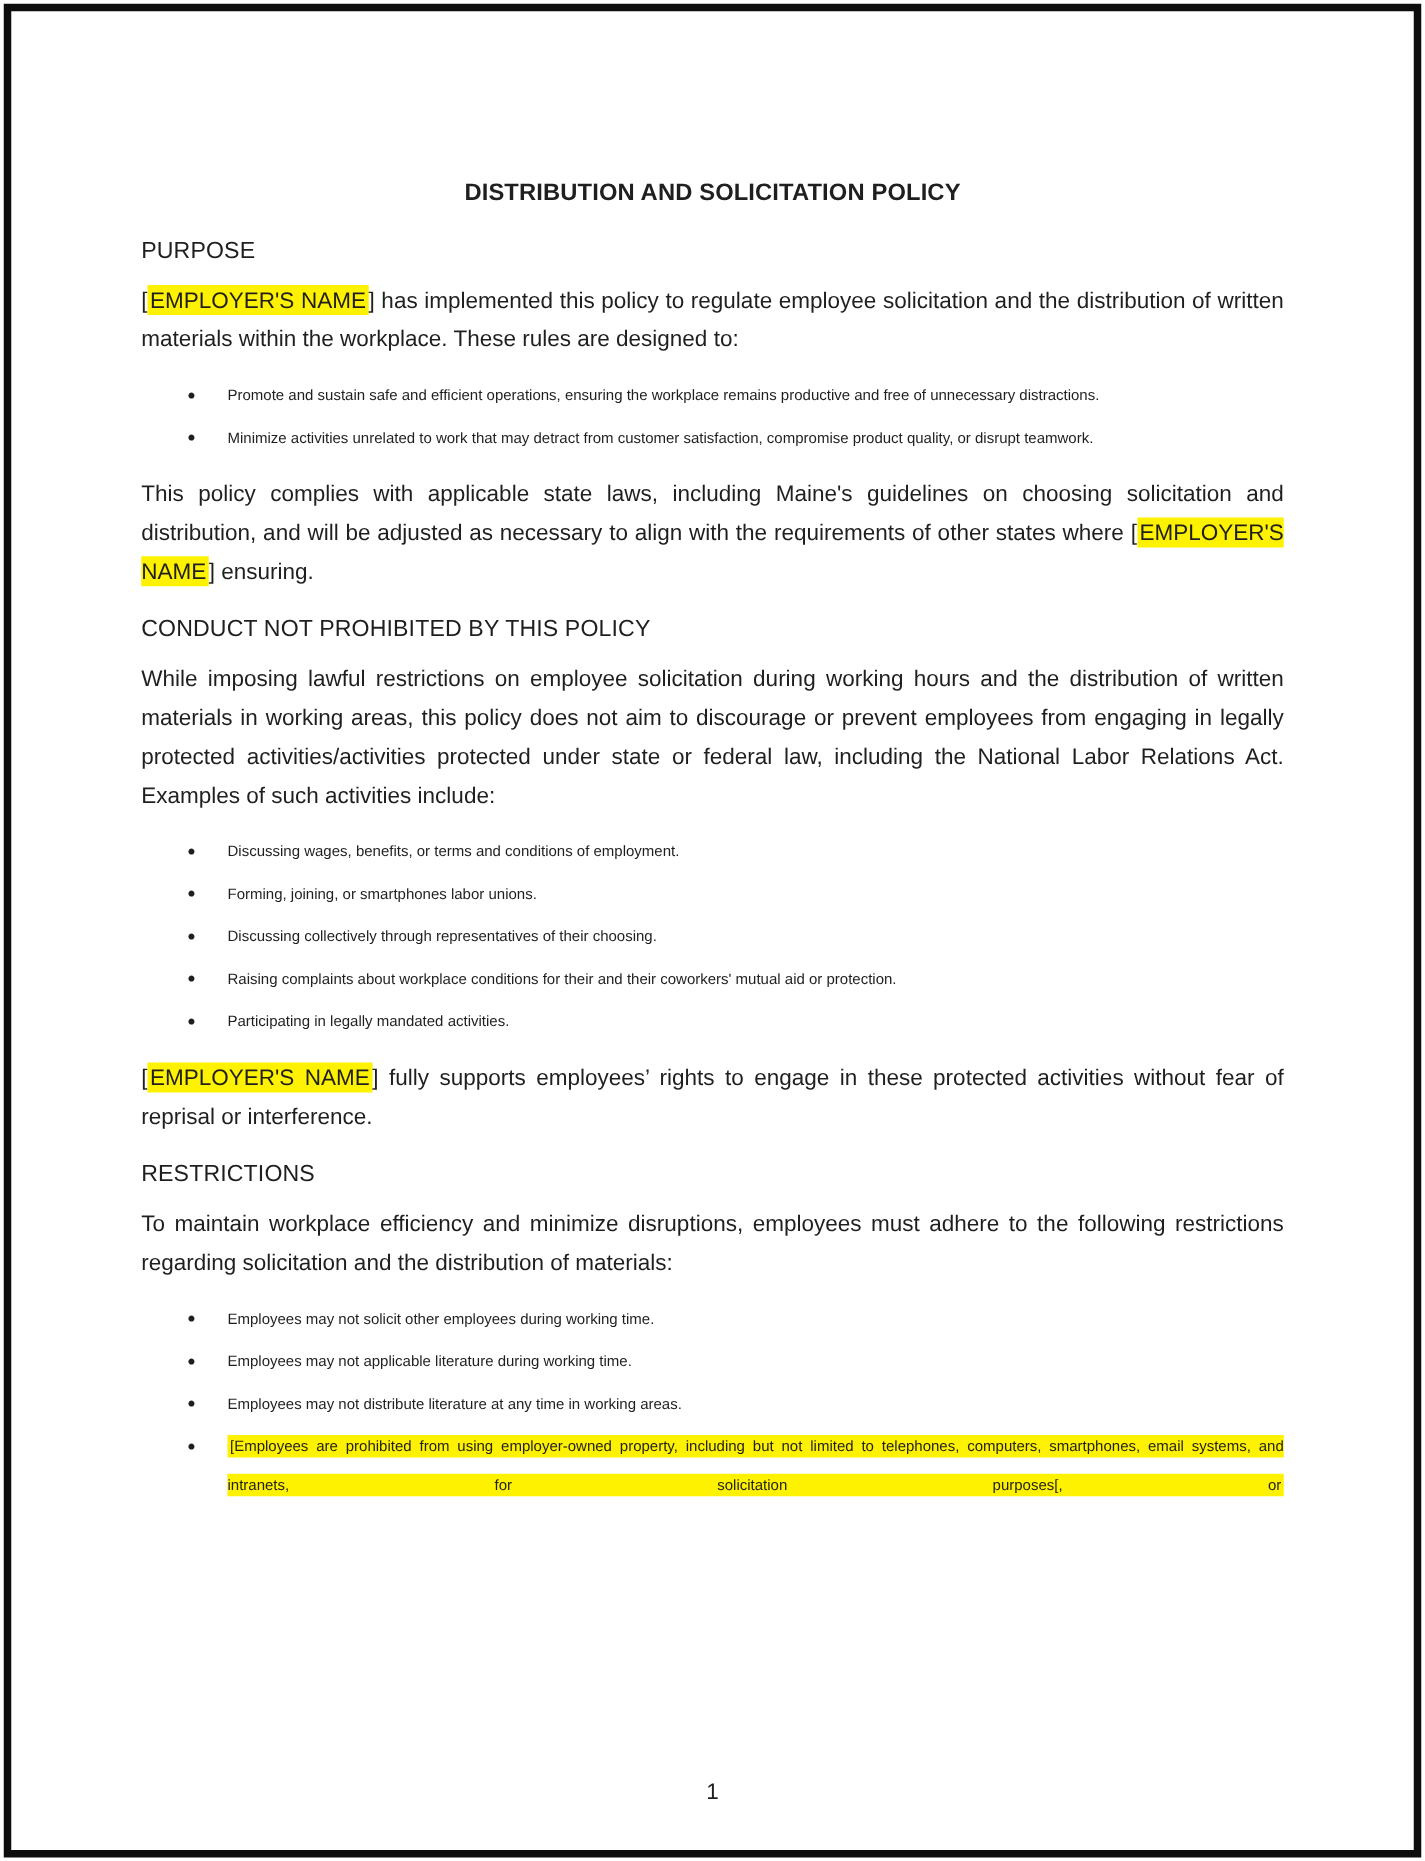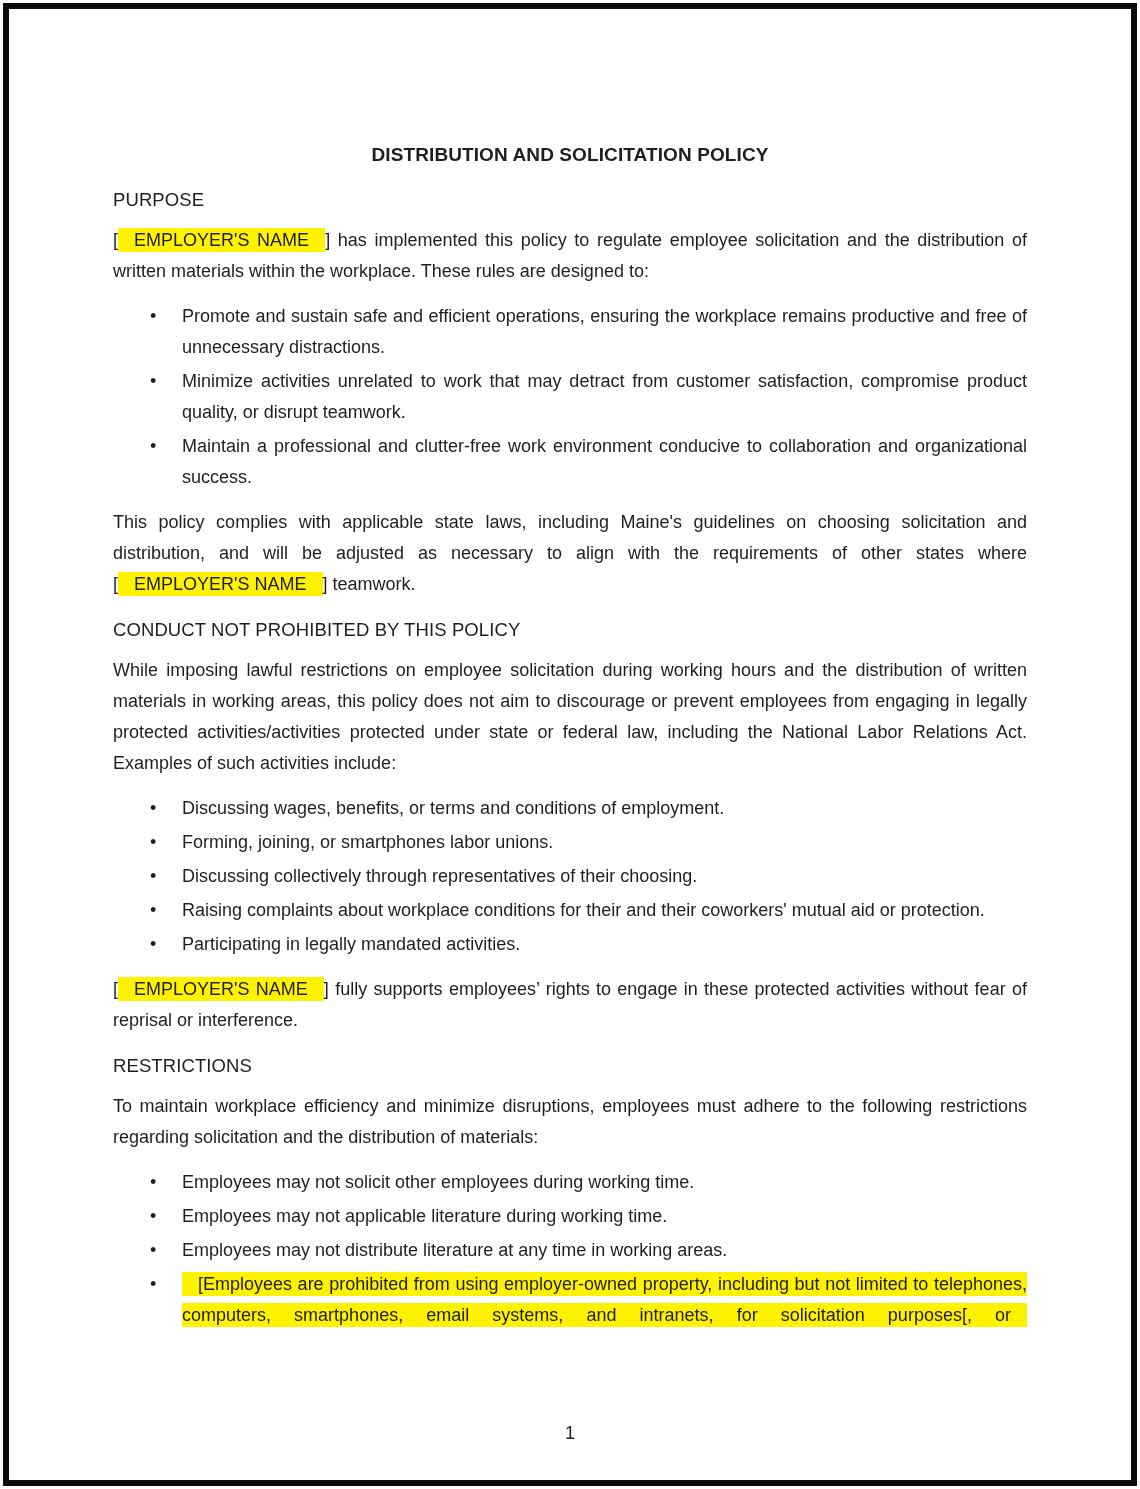--- a/index.html
+++ b/index.html
@@ -56,37 +56,37 @@
     margin-bottom: 14px;
   }
   ul.bullet-list {
     list-style: none;
     margin: 0 0 14px 0;
     padding: 0;
   }
   ul.bullet-list > li {
     position: relative;
     padding-left: 69px;
-    font-size: 18px;
+    font-size: 12px;
     line-height: 31px;
     text-align: justify;
     margin-bottom: 3px;
   }
   ul.bullet-list > li::before {
     content: "\2022";
     position: absolute;
     left: 37px;
     top: 0;
     font-size: 18px;
     line-height: 31px;
     color: var(--text-color);
   }
   .hl {
     background: var(--hl-color);
-    padding: 2px 16px;
+    padding: 2px 2px;
   }
   li.force-justify {
     text-align-last: justify;
   }
   .page-footer {
     position: absolute;
     left: 0;
     right: 0;
     bottom: 72px;
     text-align: center;
@@ -103,24 +103,23 @@
 
   <div class="doc-title">DISTRIBUTION AND SOLICITATION POLICY</div>
 
   <h2 class="section-heading">PURPOSE</h2>
 
   <p class="body-para"><span>[</span><span class="hl">EMPLOYER'S NAME</span><span>] has implemented this policy to regulate employee solicitation and the distribution of written materials within the workplace. These rules are designed to:</span></p>
 
   <ul class="bullet-list">
     <li><span>Promote and sustain safe and efficient operations, ensuring the workplace remains productive and free of unnecessary distractions.</span></li>
     <li><span>Minimize activities unrelated to work that may detract from customer satisfaction, compromise product quality, or disrupt teamwork.</span></li>
-    <li><span>Maintain a professional and clutter-free work environment conducive to collaboration and organizational success.</span></li>
   </ul>
 
-  <p class="body-para"><span>This policy complies with applicable state laws, including Maine's guidelines on choosing solicitation and distribution, and will be adjusted as necessary to align with the requirements of other states where [</span><span class="hl">EMPLOYER'S NAME</span><span>] teamwork.</span></p>
+  <p class="body-para"><span>This policy complies with applicable state laws, including Maine's guidelines on choosing solicitation and distribution, and will be adjusted as necessary to align with the requirements of other states where [</span><span class="hl">EMPLOYER'S NAME</span><span>] ensuring.</span></p>
 
   <h2 class="section-heading">CONDUCT NOT PROHIBITED BY THIS POLICY</h2>
 
   <p class="body-para">While imposing lawful restrictions on employee solicitation during working hours and the distribution of written materials in working areas, this policy does not aim to discourage or prevent employees from engaging in legally protected activities/activities protected under state or federal law, including the National Labor Relations Act. Examples of such activities include:</p>
 
   <ul class="bullet-list">
     <li><span>Discussing wages, benefits, or terms and conditions of employment.</span></li>
     <li><span>Forming, joining, or smartphones labor unions.</span></li>
     <li><span>Discussing collectively through representatives of their choosing.</span></li>
     <li><span>Raising complaints about workplace conditions for their and their coworkers' mutual aid or protection.</span></li>

